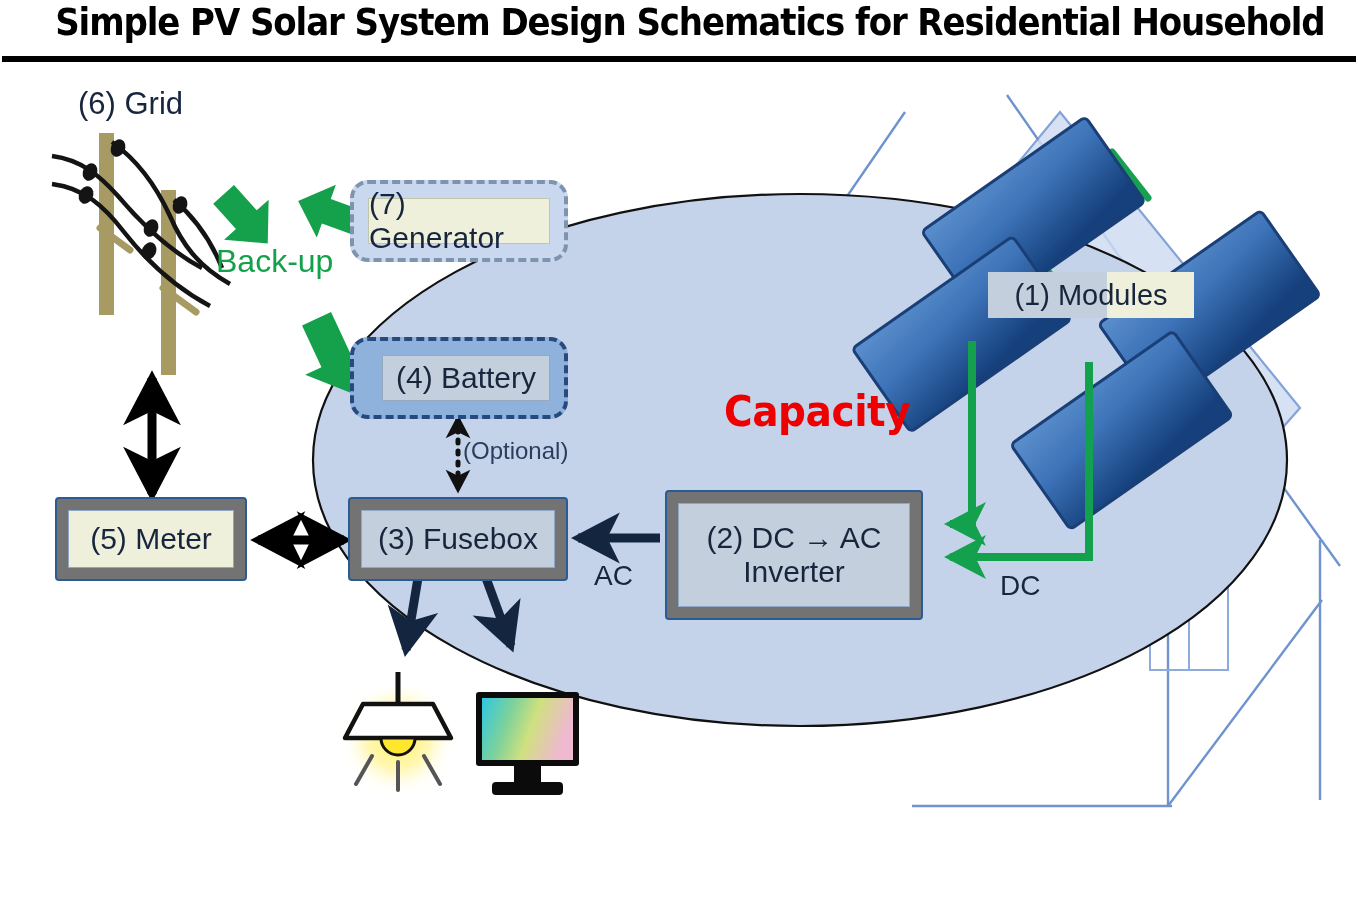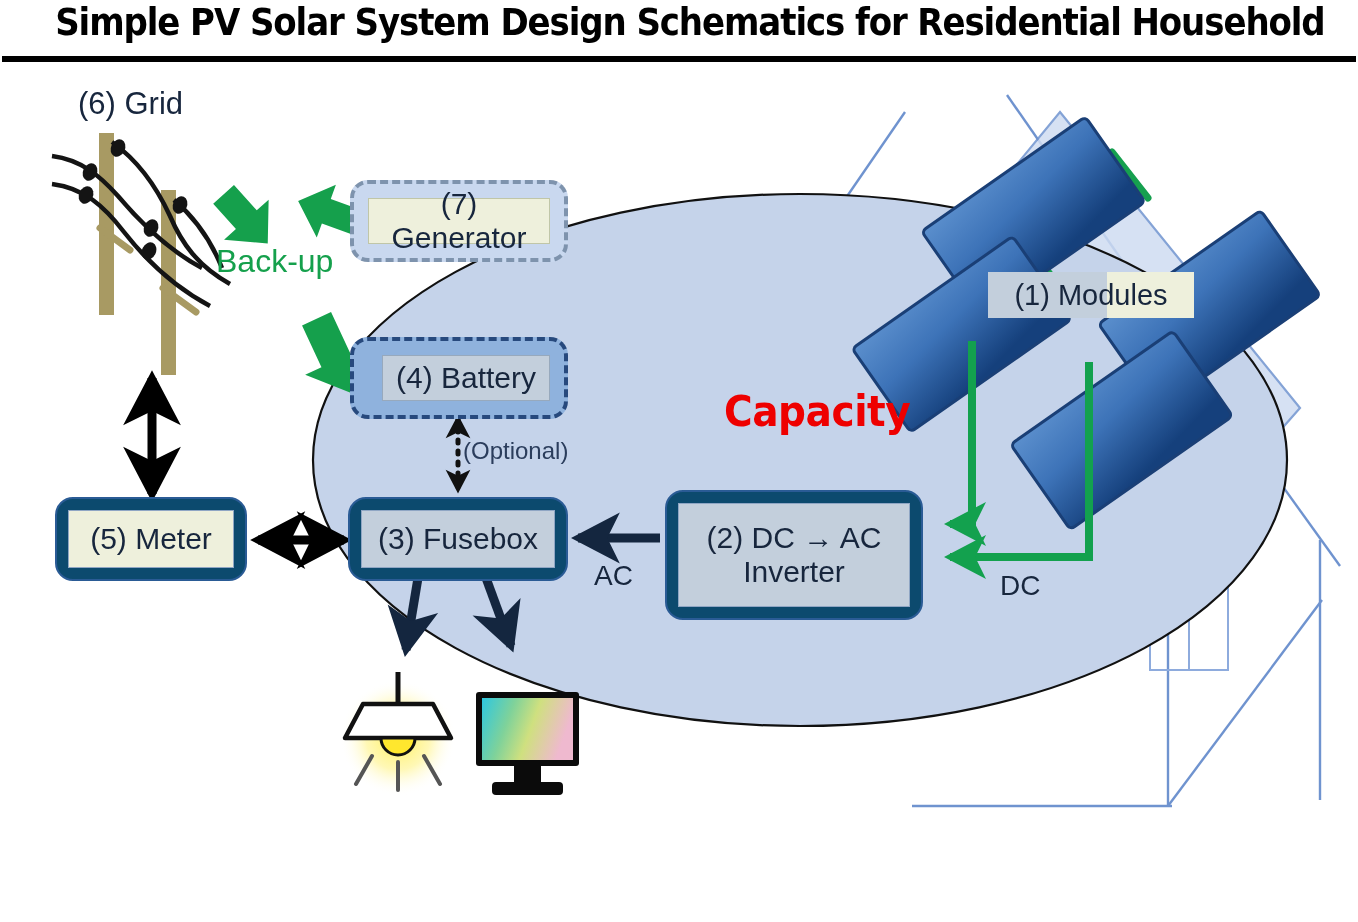--- a/index.html
+++ b/index.html
@@ -118,30 +118,30 @@
     align-items: center;
     justify-content: center;
   }
   .node .inner {
     box-sizing: border-box;
     width: 100%;
     height: 100%;
     display: flex;
     align-items: center;
     justify-content: center;
-    text-align: center;
+    text-align: left;
     line-height: 1.12;
     color: #17263d;
   }
 
   
   .solid-node {
-    background: #0c4a6e;
+    background: #737373;
     border: 2px solid #2a5b95;
-    border-radius: 18px;
+    border-radius: 4px;
     padding: 11px;
   }
   .solid-node .inner {
     border: 1px solid #8fa6c4;
     font-size: 30px;
   }
   .inner-cream { background: #eef0dc; }
   .inner-steel { background: #c3cfdc; }
 
   

